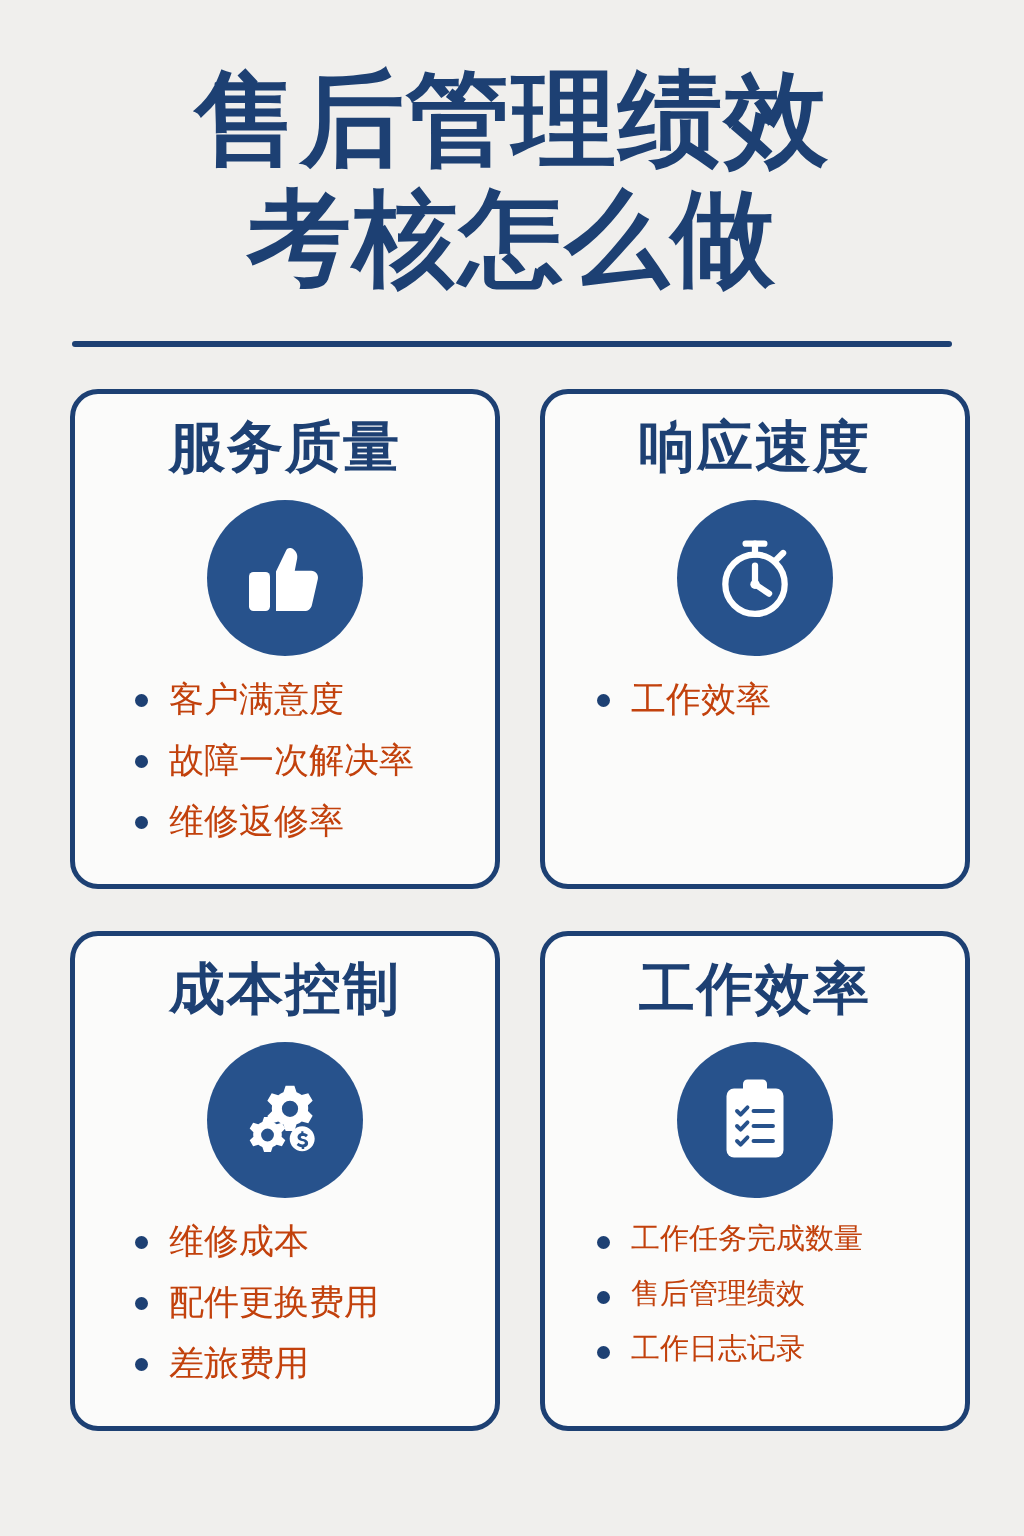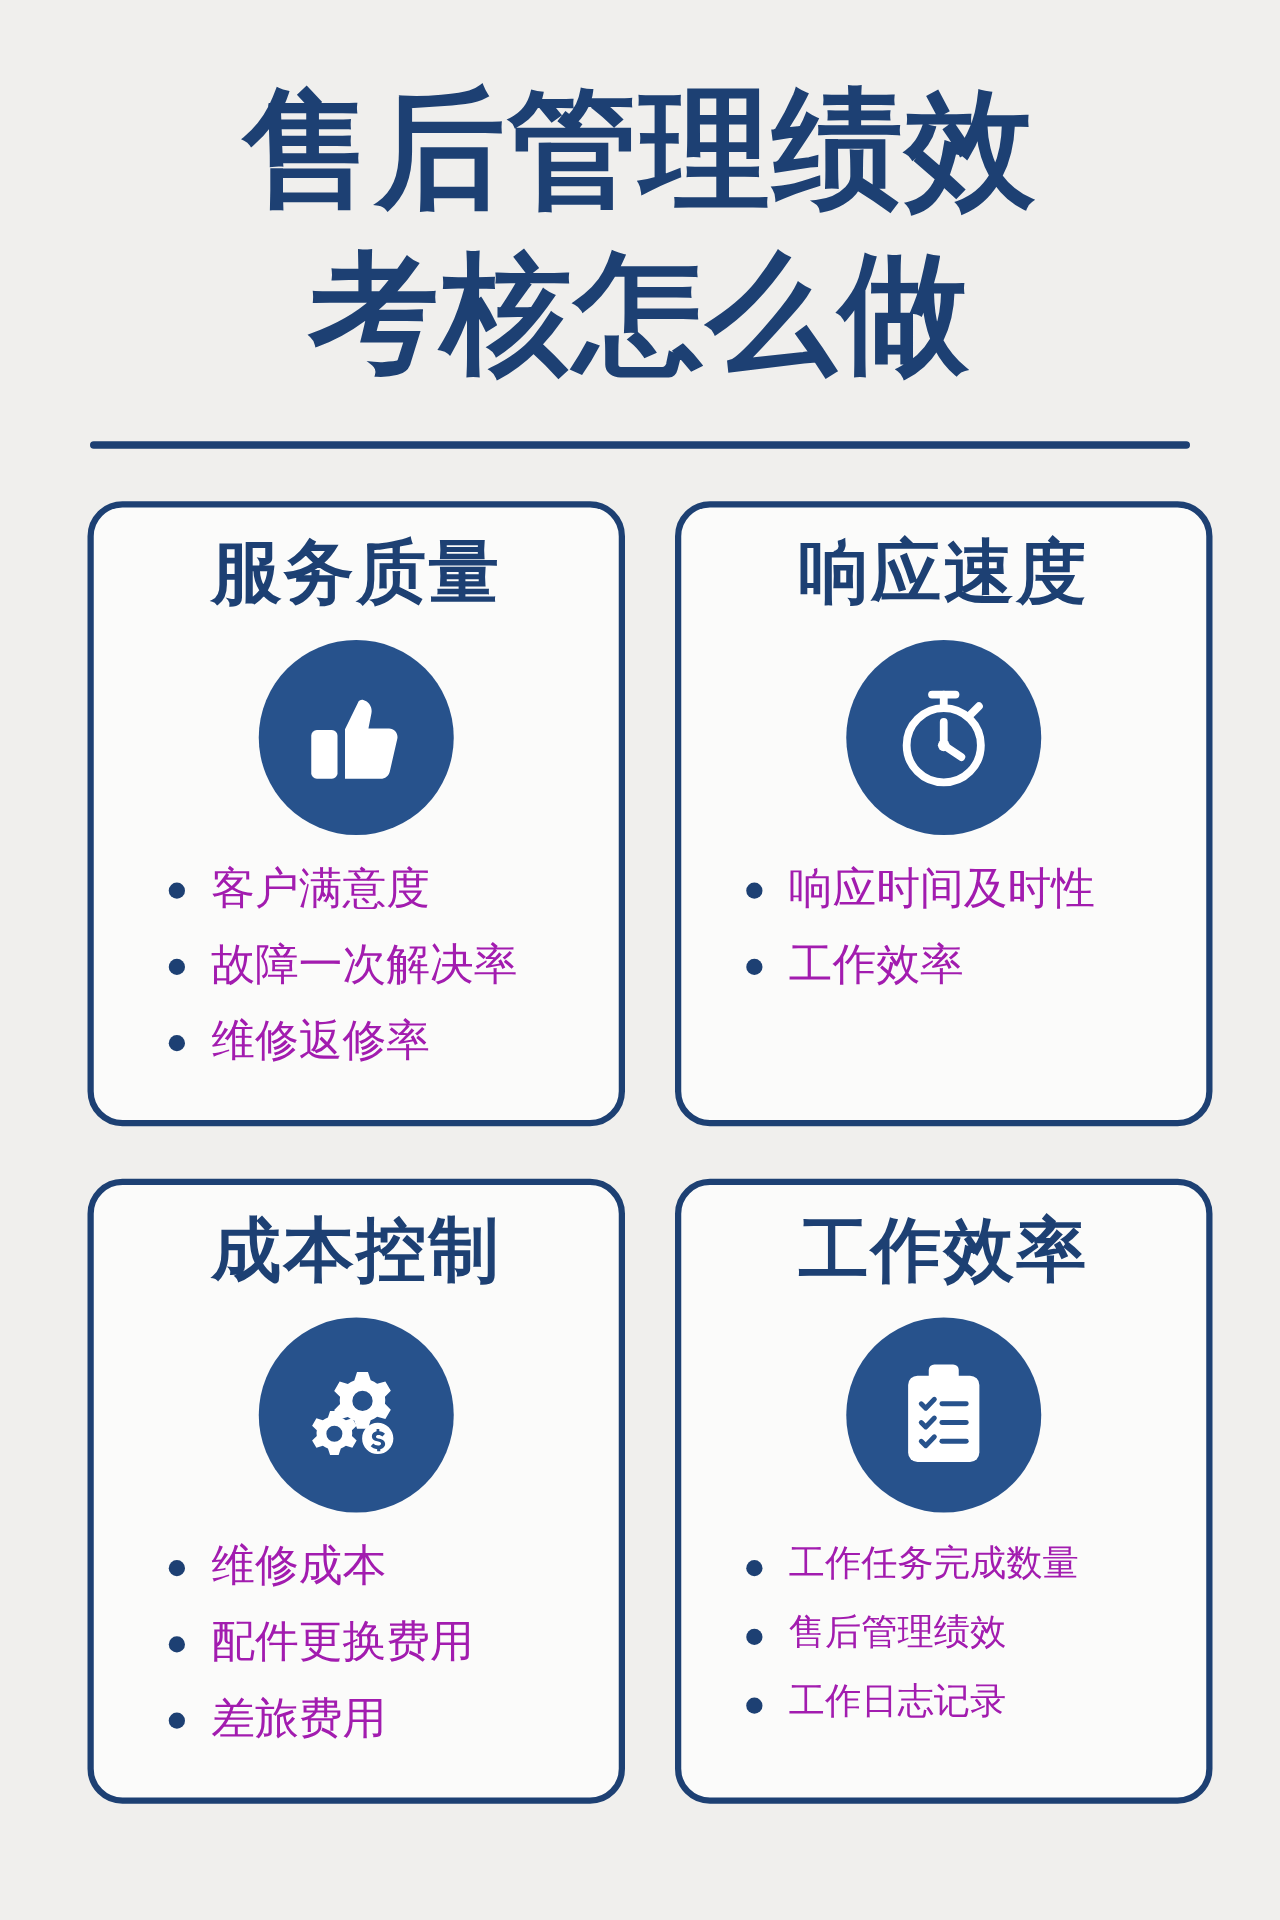--- a/index.html
+++ b/index.html
@@ -29,21 +29,21 @@
   .title-line {
     font-size: 104px;
     line-height: 1.14;
     font-weight: 700;
     letter-spacing: 2px;
     color: #1d4073;
     font-family: "DejaVu Sans", "Liberation Sans", sans-serif;
     white-space: nowrap;
   }
   .title-line.second {
-    margin-top: 12px;
+    margin-top: 0;
   }
   .divider {
     width: 880px;
     height: 6px;
     background: #1d4073;
     border-radius: 3px;
     margin: 44px auto 0 auto;
   }
   .grid {
     margin: 42px auto 0 auto;
@@ -98,21 +98,21 @@
     padding-left: 42px;
     box-sizing: border-box;
   }
   .card-2 .bullets, .card-4 .bullets { padding-left: 34px; }
   .bullets li {
     position: relative;
     font-size: 35px;
     line-height: 1.0;
     margin-bottom: 26px;
     padding-left: 34px;
-    color: #a21caf;
+    color: #c2410c;
     font-family: "DejaVu Sans", "Liberation Sans", sans-serif;
     font-weight: 500;
     white-space: nowrap;
   }
   .bullets li::before {
     content: "";
     position: absolute;
     left: 0;
     top: 12px;
     width: 13px;
@@ -163,21 +163,20 @@
             <path d="M26 10h12"></path>
             <path d="M32 10v7"></path>
             <path d="M45 21l5-5"></path>
             <path d="M32 36V24"></path>
             <path d="M32 36l9 6"></path>
           </g>
           <circle cx="32" cy="36" r="3" fill="#ffffff"></circle>
         </svg>
       </div>
       <ul class="bullets">
-        <li>响应时间及时性</li>
         <li>工作效率</li>
       </ul>
     </div>
 
     <div class="card card-3">
       <div class="card-title">成本控制</div>
       <div class="icon-circle">
         <svg width="100" height="100" viewBox="0 0 64 64" aria-hidden="true">
           <g fill="#ffffff">
             <path d="M38 10l1.4 4.2c1.2.4 2.3 1 3.3 1.8l4.2-1.2 2.8 4.8-3 3c.2 1.2.2 2.5 0 3.7l3 3-2.8 4.8-4.2-1.2c-1 .8-2.1 1.4-3.3 1.8L38 39h-5.6l-1.4-4.2c-1.2-.4-2.3-1-3.3-1.8l-4.2 1.2-2.8-4.8 3-3c-.2-1.2-.2-2.5 0-3.7l-3-3 2.8-4.8 4.2 1.2c1-.8 2.1-1.4 3.3-1.8L32.4 10H38zm-2.8 9.6a5.2 5.2 0 100 10.4 5.2 5.2 0 000-10.4z"></path>

